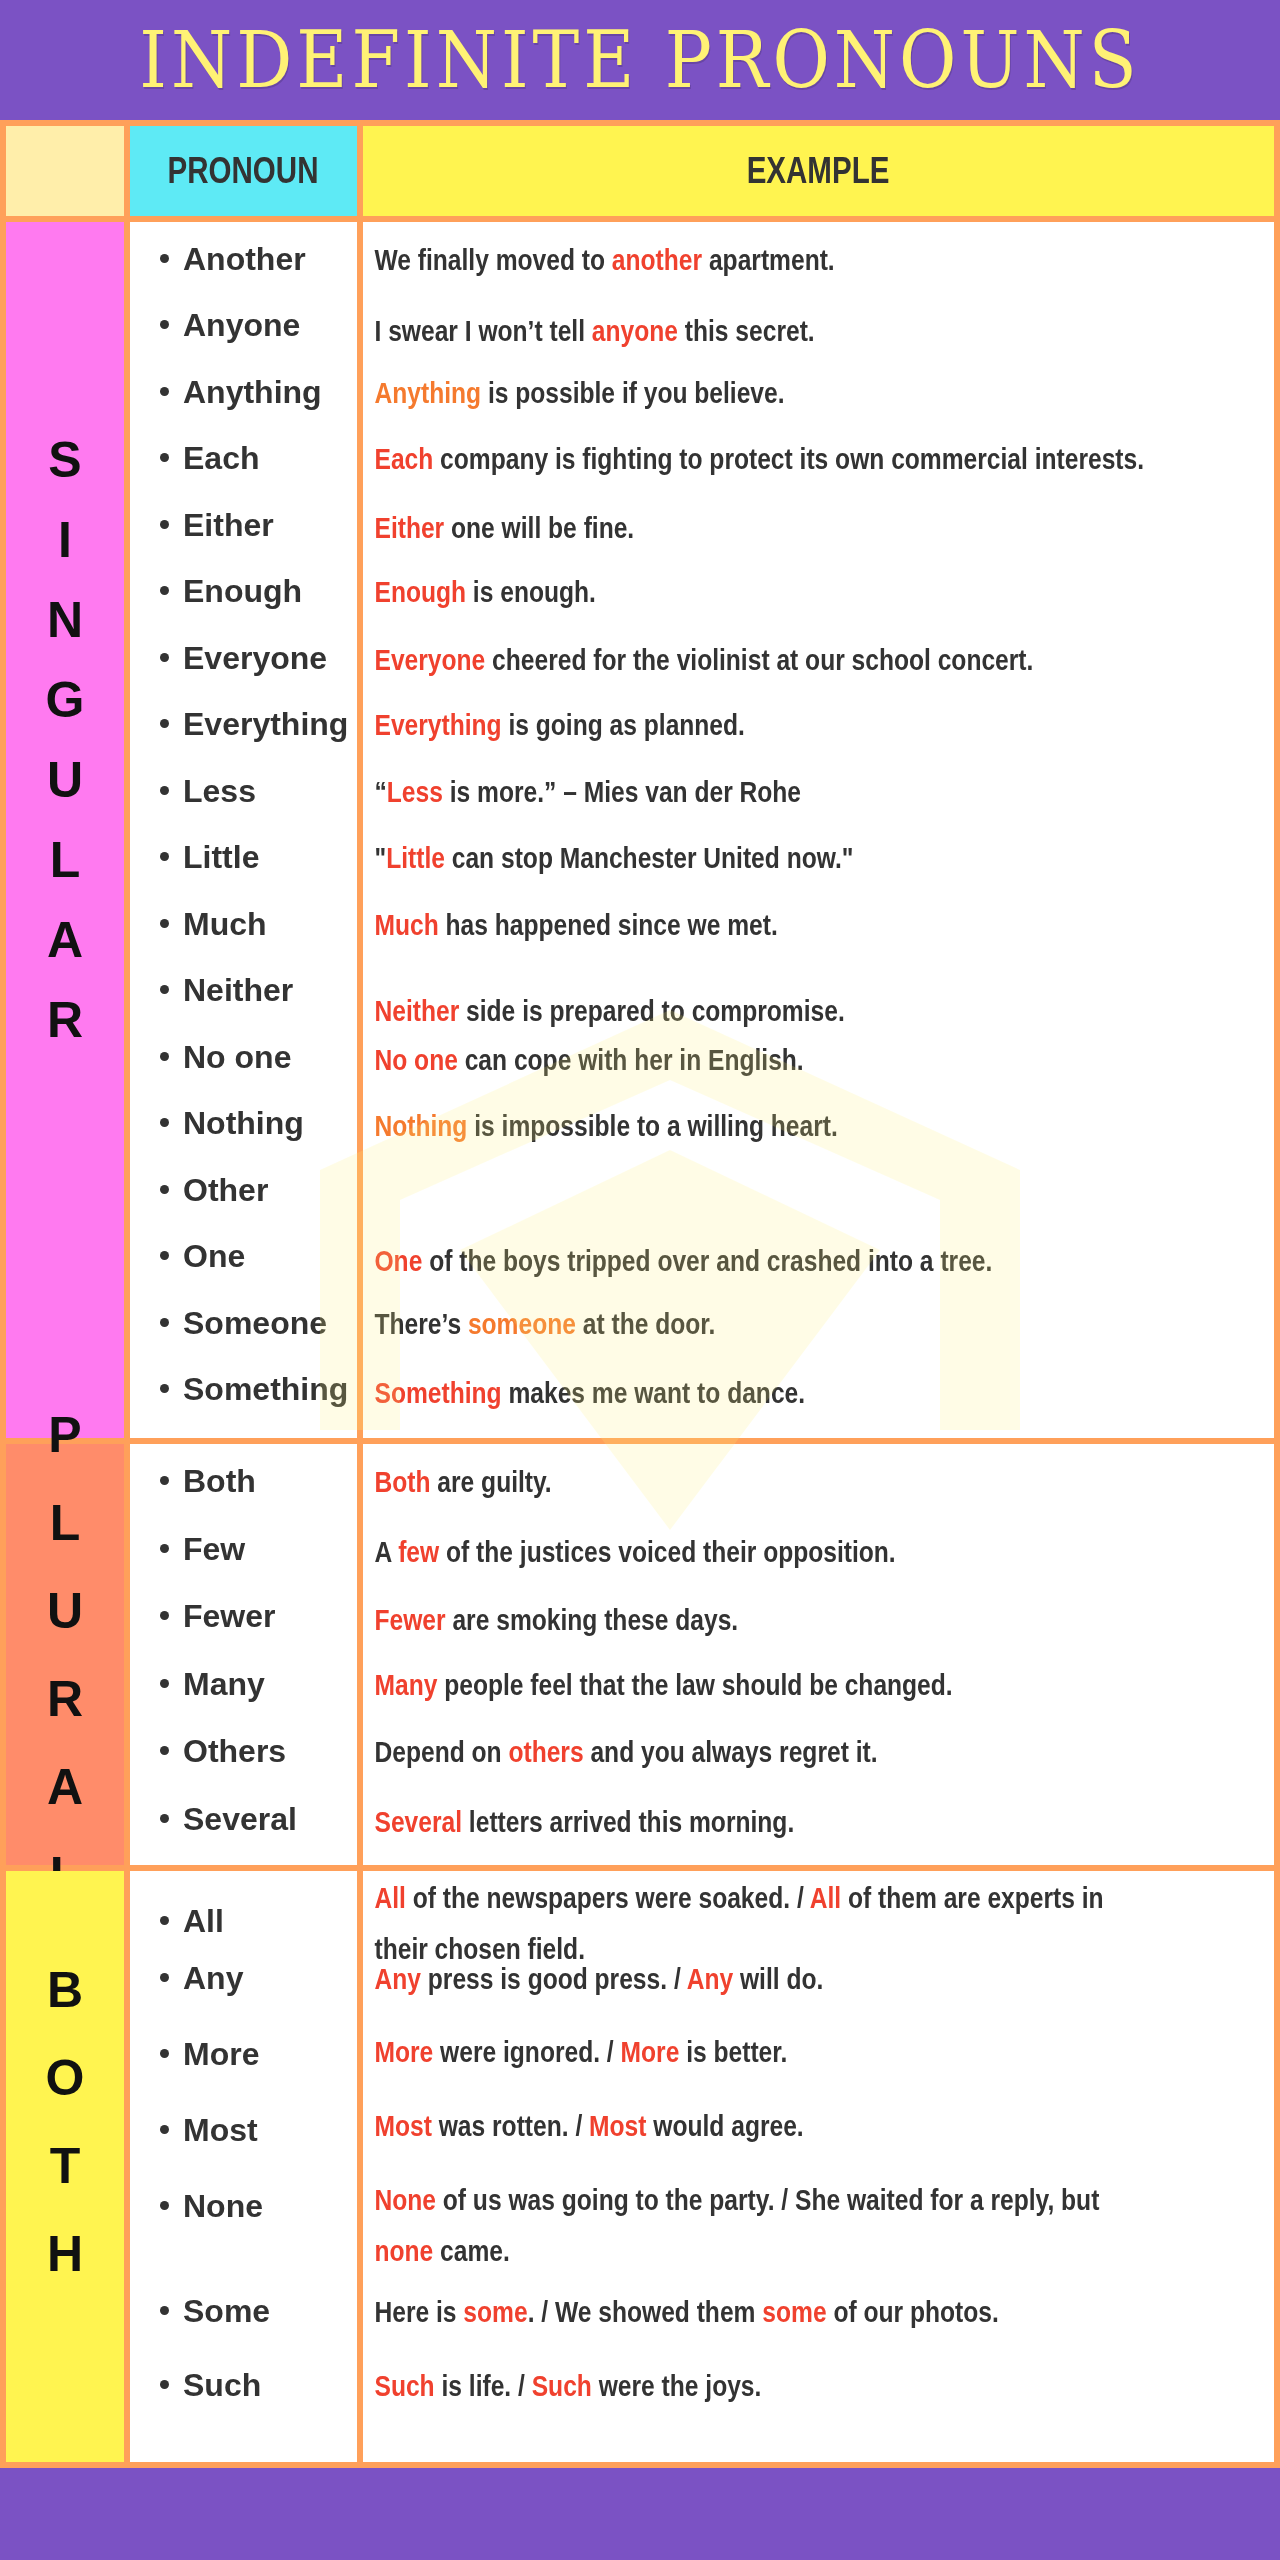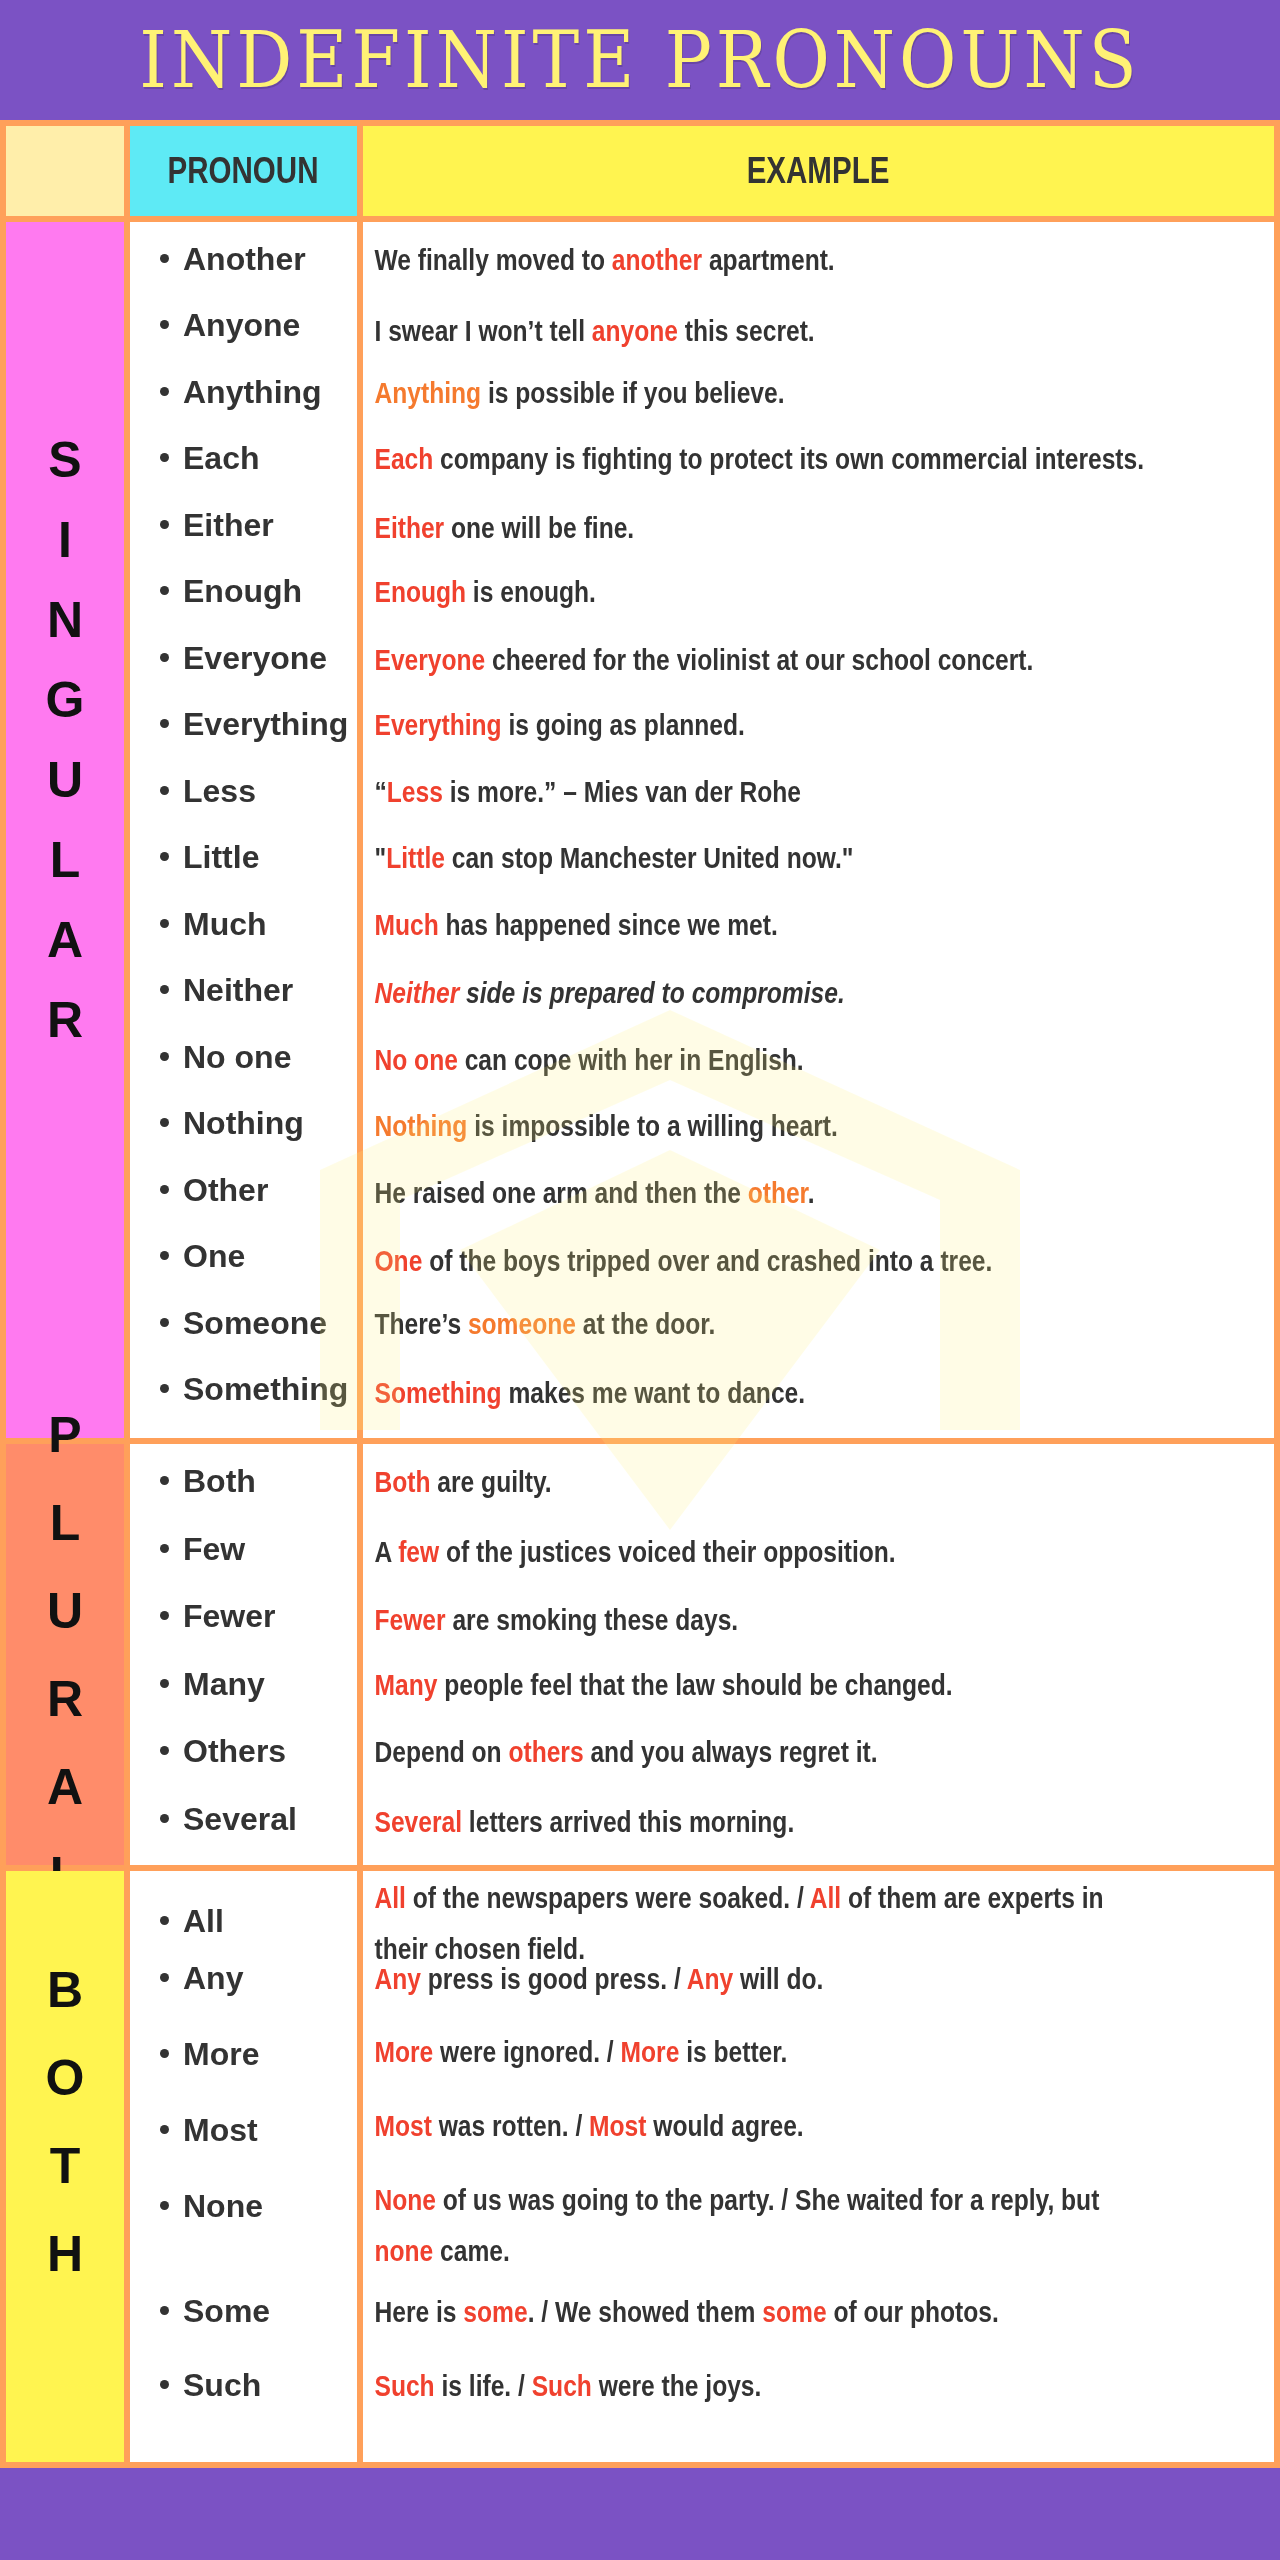--- a/index.html
+++ b/index.html
@@ -144,31 +144,28 @@
       </div>
       <div class="row" style="top: 546px; height: 46px;">
         <div class="ex-item"><span>“</span><span class="hl">Less</span><span> is more.” – Mies van der Rohe</span></div>
       </div>
       <div class="row" style="top: 612px; height: 46px;">
         <div class="ex-item"><span>"</span><span class="hl">Little</span><span> can stop Manchester United now."</span></div>
       </div>
       <div class="row" style="top: 679px; height: 46px;">
         <div class="ex-item"><span class="hl">Much</span><span> has happened since we met.</span></div>
       </div>
-      <div class="row" style="top: 747px; height: 46px; font-style: italic;">
+      <div class="row" style="top: 765px; height: 46px;">
         <div class="ex-item"><span class="hl">Neither</span><span> side is prepared to compromise.</span></div>
       </div>
       <div class="row" style="top: 814px; height: 46px;">
         <div class="ex-item"><span class="hl">No one</span><span> can cope with her in English.</span></div>
       </div>
       <div class="row" style="top: 880px; height: 46px;">
         <div class="ex-item"><span class="hl orange">Nothing</span><span> is impossible to a willing heart.</span></div>
-      </div>
-      <div class="row" style="top: 947px; height: 46px;">
-        <div class="ex-item"><span>He raised one arm and then the </span><span class="hl orange">other</span><span>.</span></div>
       </div>
       <div class="row" style="top: 1015px; height: 46px;">
         <div class="ex-item"><span class="hl">One</span><span> of the boys tripped over and crashed into a tree.</span></div>
       </div>
       <div class="row" style="top: 1078px; height: 46px;">
         <div class="ex-item"><span>There’s </span><span class="hl orange">someone</span><span> at the door.</span></div>
       </div>
       <div class="row" style="top: 1147px; height: 46px;">
         <div class="ex-item"><span class="hl">Something</span><span> makes me want to dance.</span></div>
       </div>

